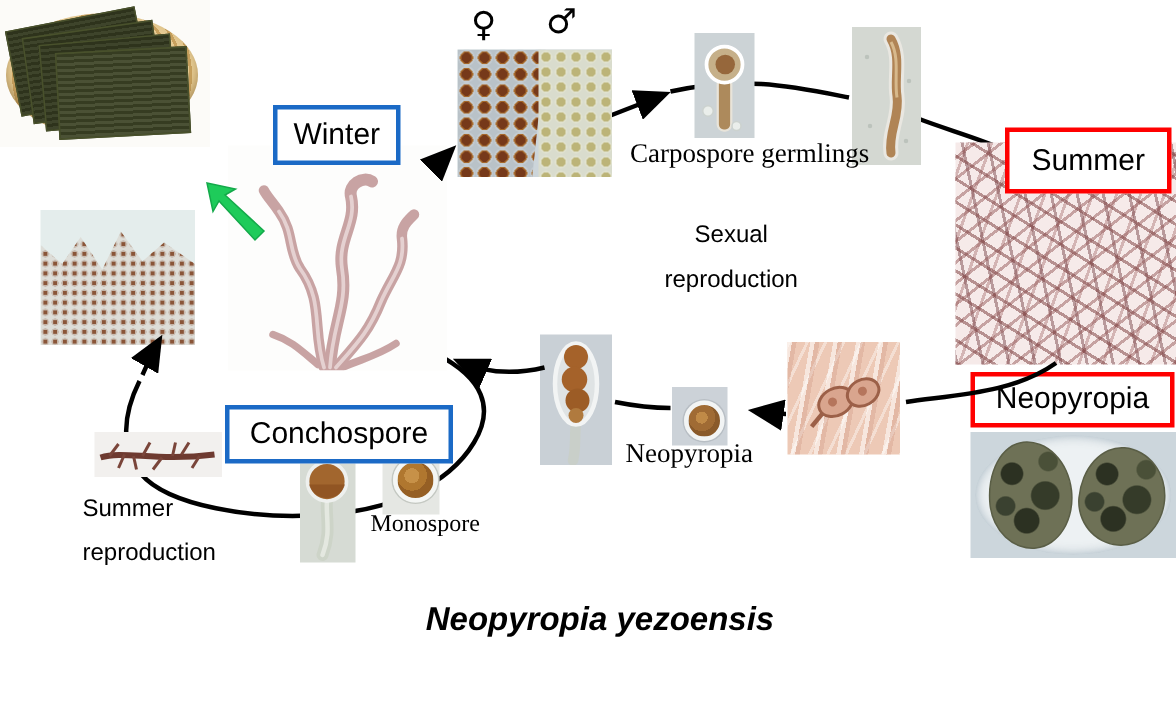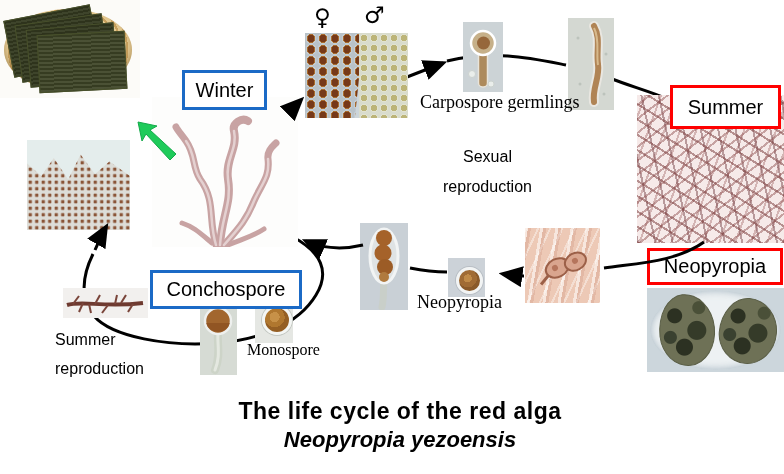--- a/index.html
+++ b/index.html
@@ -288,17 +288,16 @@
   <svg class="layer z4" viewBox="0 0 784 474">
     <g fill="none" stroke="#000" stroke-width="3">
       <path d="M 363,245 C 342,250 322,248 306,241" marker-end="url(#ah)"></path>
       <path d="M 288,113 C 293,108 297,104 301,100" marker-end="url(#ah)"></path>
       <path d="M 704,242 C 676,262 638,263 604,268"></path>
       <path d="M 95,250 C 99,241 102,234 106,227" marker-end="url(#ah)"></path>
     </g>
   </svg>
 
   <div class="title z3">
-    <div class="t1">The life cycle of the red alga</div>
     <div class="t2">Neopyropia yezoensis</div>
   </div>
 
 </div>
 
 </body></html>

